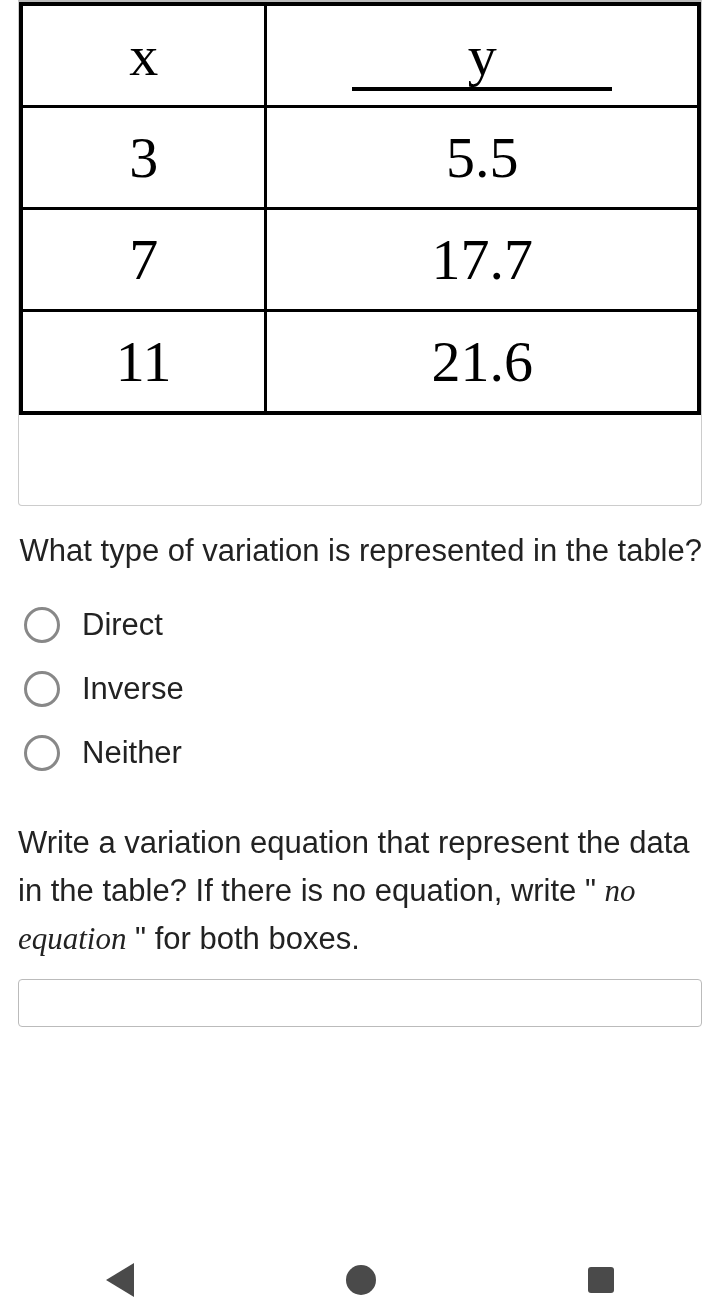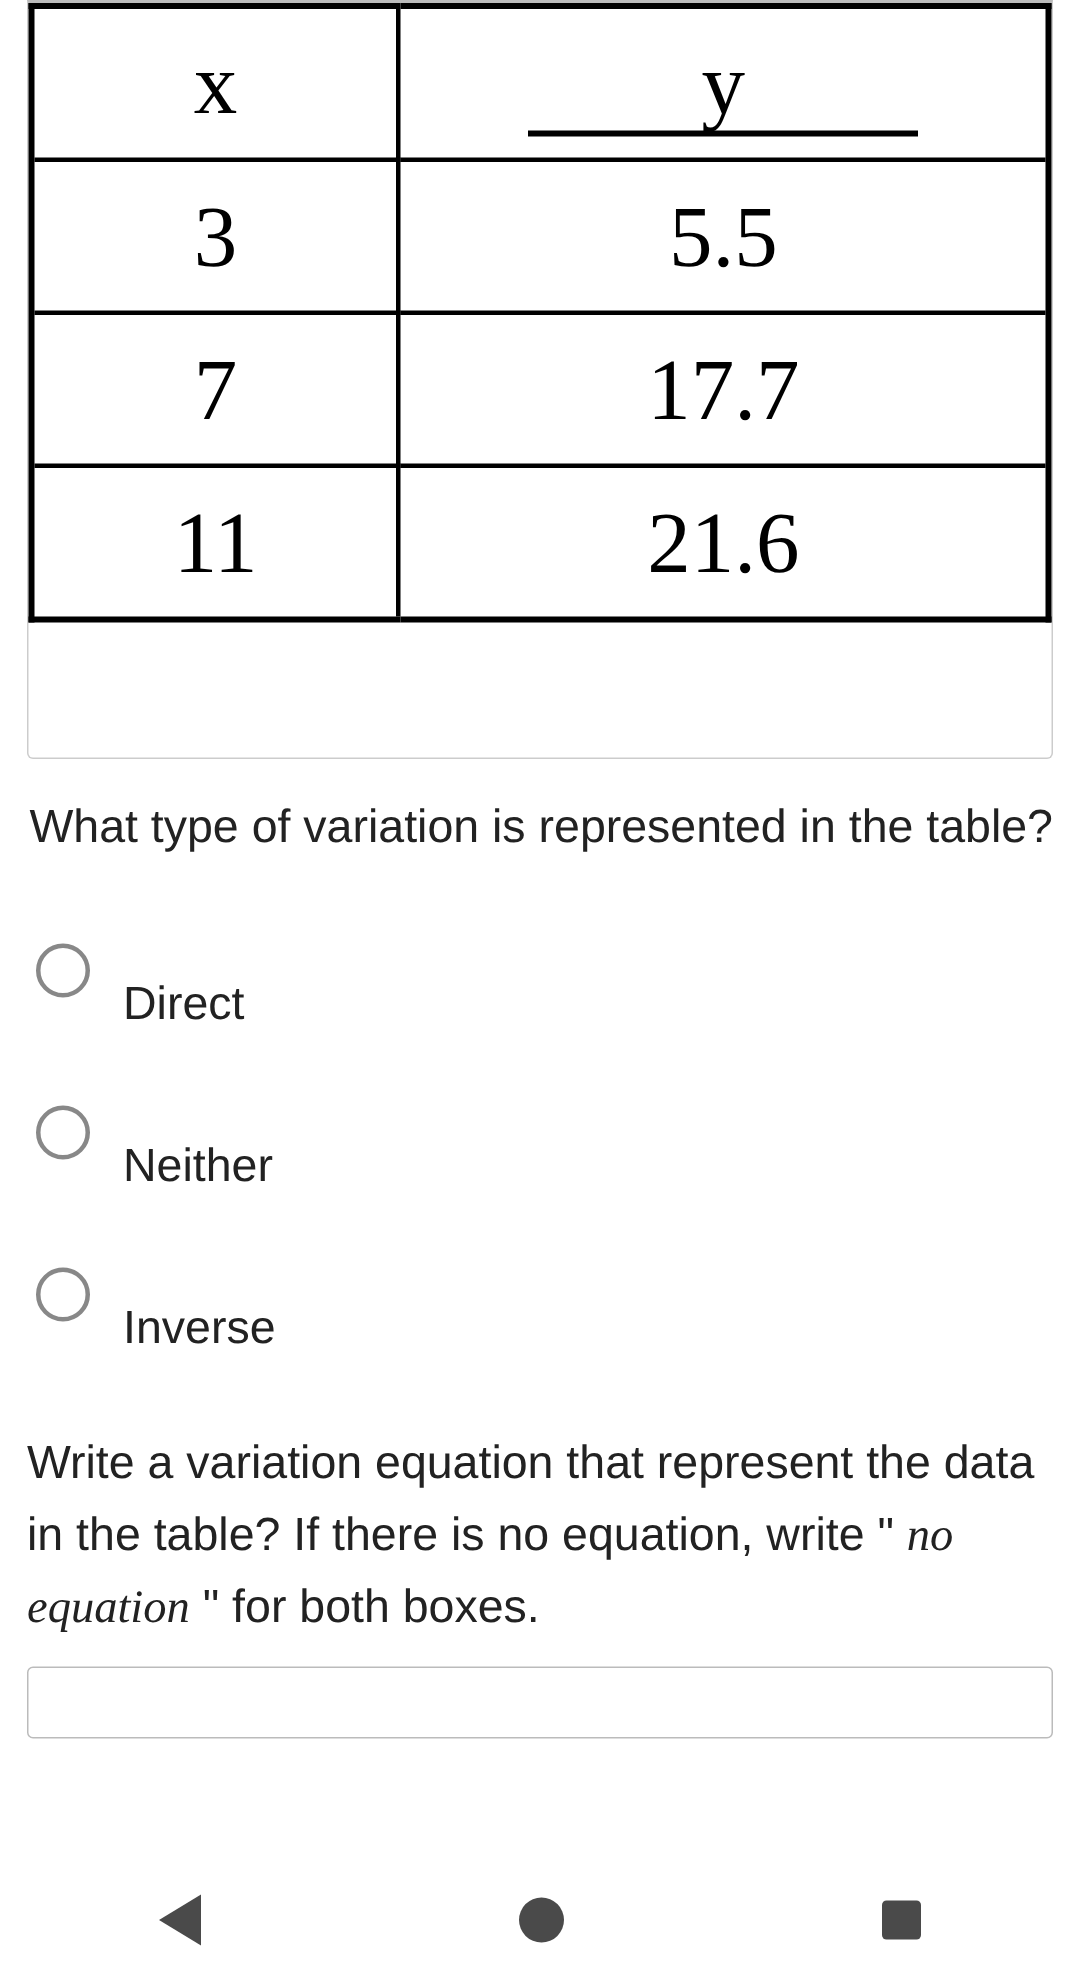--- a/index.html
+++ b/index.html
@@ -80,21 +80,20 @@
     width: 36px;
     height: 36px;
     border: 3px solid #888;
     border-radius: 50%;
     margin-right: 22px;
     flex-shrink: 0;
   }
   .option-label {
     font-size: 31px;
     color: #222;
-    margin-top: 44px;
   }
   .prompt {
     font-size: 31px;
     color: #222;
     line-height: 1.55;
     margin-bottom: 16px;
   }
   .prompt .noeq {
     font-family: "Times New Roman", Times, serif;
     font-style: italic;
@@ -165,25 +164,25 @@
 
   <p class="question">What type of variation is represented in the table?</p>
 
   <div class="options">
     <div class="option">
       <span class="radio"></span>
       <span class="option-label">Direct</span>
     </div>
     <div class="option">
       <span class="radio"></span>
-      <span class="option-label">Neither</span>
+      <span class="option-label">Inverse</span>
     </div>
     <div class="option">
       <span class="radio"></span>
-      <span class="option-label">Inverse</span>
+      <span class="option-label">Neither</span>
     </div>
   </div>
 
   <p class="prompt">
     <span>Write a variation equation that represent the data in the table? If there is no equation, write " </span><span class="noeq">no equation</span><span> " for both boxes.</span>
   </p>
 
   <input type="text" class="input-box" style="">
 </div>
 

